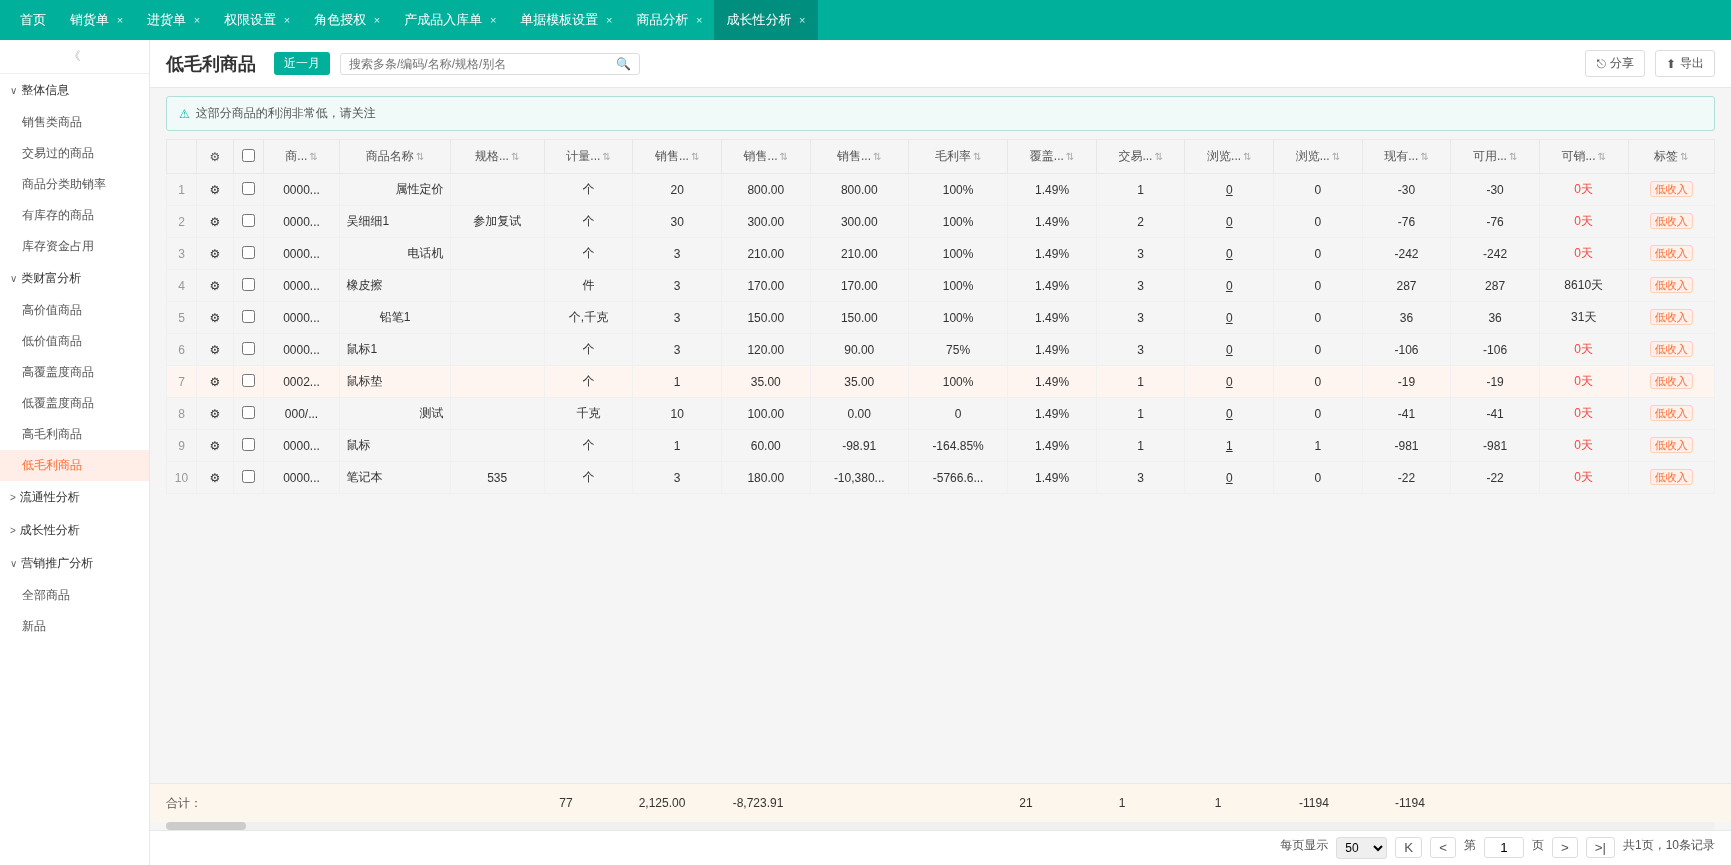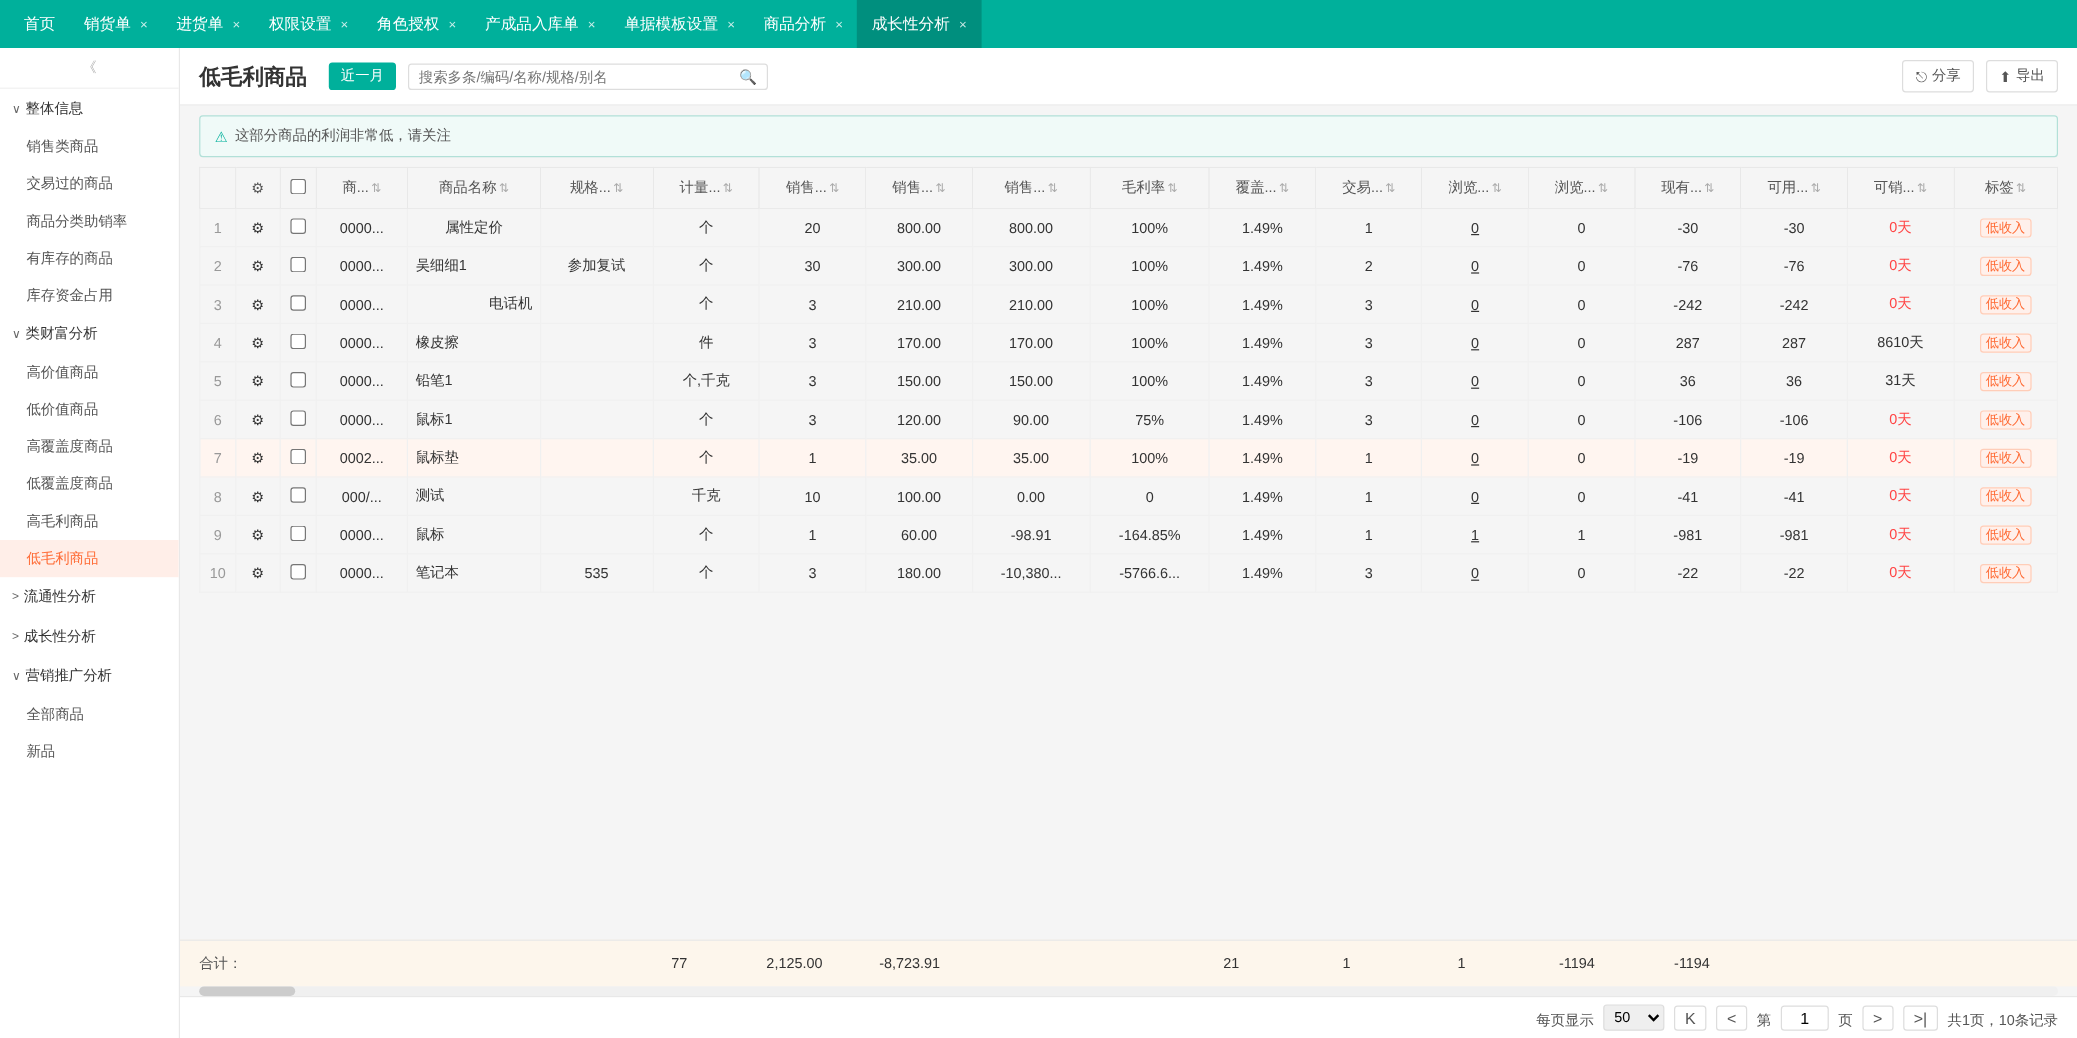--- a/index.html
+++ b/index.html
@@ -51,21 +51,21 @@
     .underline-link { text-decoration: underline; color: #333; cursor: pointer; }
     .checkbox-cell { width: 30px; }
 
     
     .table-footer { background: #fdf6ec; border-top: 1px solid #e8e8e8; padding: 8px 16px; display: flex; align-items: center; }
     .footer-label { color: #555; margin-right: 16px; }
     .footer-values { display: flex; gap: 16px; }
     .footer-cell { padding: 4px 8px; min-width: 80px; text-align: center; color: #333; }
 
     
-    .pagination-bar { display: flex; align-items: flex-end; justify-content: flex-end; padding: 6px 16px; background: #fff; border-top: 1px solid #e8e8e8; gap: 8px; font-size: 12px; color: #555; }
+    .pagination-bar { display: flex; align-items: flex-start; justify-content: flex-end; padding: 6px 16px; background: #fff; border-top: 1px solid #e8e8e8; gap: 8px; font-size: 12px; color: #555; }
     .page-size-select { border: 1px solid #ddd; border-radius: 3px; padding: 2px 4px; font-size: 12px; }
     .page-nav-btn { border: 1px solid #ddd; background: #fff; border-radius: 3px; padding: 2px 8px; cursor: pointer; color: #555; }
     .page-nav-btn:disabled { color: #ccc; }
     .page-input { width: 40px; border: 1px solid #ddd; border-radius: 3px; padding: 2px 4px; text-align: center; }
 
     
     .scroll-track { height: 8px; background: #f0f0f0; margin: 0 16px; border-radius: 4px; }
     .scroll-thumb { height: 8px; width: 80px; background: #ccc; border-radius: 4px; }
   </style>
 </head>
@@ -211,21 +211,21 @@
             <th>可销...<span class="sort-icon">⇅</span></th>
             <th>标签<span class="sort-icon">⇅</span></th>
           </tr>
         </thead>
         <tbody id="table-body">
         <tr>
               <td style="color: rgb(153, 153, 153);">1</td>
       <td>⚙</td>
       <td class="checkbox-cell"><input type="checkbox" style=""></td>
       <td>0000...</td>
-      <td style="text-align:center;">属性定价</td>
+      <td style="text-align:right;">属性定价</td>
       <td></td>
       <td>个</td>
       <td>20</td>
       <td>800.00</td>
       <td>800.00</td>
       <td>100%</td>
       <td>1.49%</td>
       <td>1</td>
       <td><span class="underline-link">0</span></td>
       <td>0</td>
@@ -295,21 +295,21 @@
       <td>287</td>
       <td>287</td>
       <td style="color:#333">8610天</td>
       <td><span style="background:#fff0eb;color:#ff6b35;border:1px solid #ffcdb8;border-radius:3px;padding:1px 4px;font-size:11px;">低收入</span></td>
     </tr>
             <tr>
               <td style="color: rgb(153, 153, 153);">5</td>
       <td>⚙</td>
       <td class="checkbox-cell"><input type="checkbox" style=""></td>
       <td>0000...</td>
-      <td style="text-align:left;">铅笔1</td>
+      <td style="text-align:center;">铅笔1</td>
       <td></td>
       <td>个,千克</td>
       <td>3</td>
       <td>150.00</td>
       <td>150.00</td>
       <td>100%</td>
       <td>1.49%</td>
       <td>3</td>
       <td><span class="underline-link">0</span></td>
       <td>0</td>
@@ -358,21 +358,21 @@
       <td>-19</td>
       <td>-19</td>
       <td style="color:#ff4444">0天</td>
       <td><span style="background:#fff0eb;color:#ff6b35;border:1px solid #ffcdb8;border-radius:3px;padding:1px 4px;font-size:11px;">低收入</span></td>
     </tr>
             <tr>
               <td style="color: rgb(153, 153, 153);">8</td>
       <td>⚙</td>
       <td class="checkbox-cell"><input type="checkbox" style=""></td>
       <td>000/...</td>
-      <td style="text-align:left;">测试</td>
+      <td style="text-align:right;">测试</td>
       <td></td>
       <td>千克</td>
       <td>10</td>
       <td>100.00</td>
       <td>0.00</td>
       <td>0</td>
       <td>1.49%</td>
       <td>1</td>
       <td><span class="underline-link">0</span></td>
       <td>0</td>

